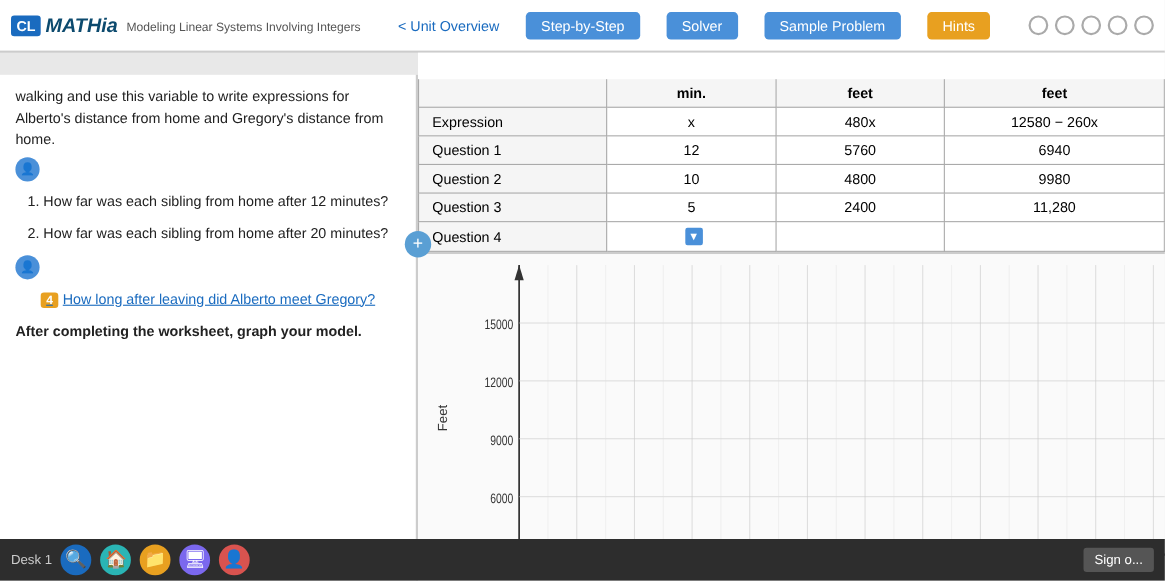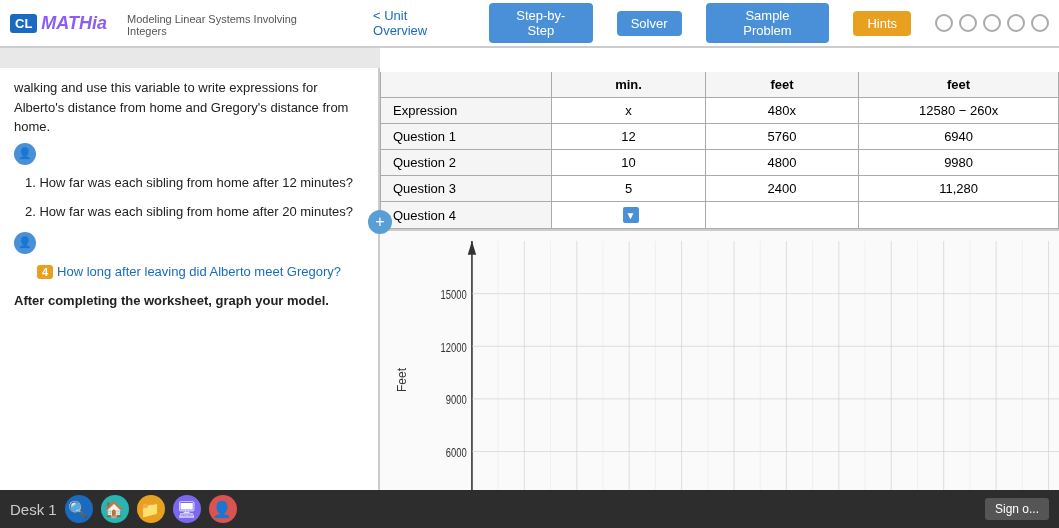--- a/index.html
+++ b/index.html
@@ -30,29 +30,29 @@
     .brand-cl {
       background: #1a6bbf;
       color: white;
       font-weight: bold;
       font-size: 13px;
       padding: 2px 5px;
       border-radius: 3px;
       margin-right: 4px;
     }
     .brand-name {
-      color: #8b5cf6;
+      color: #0c4a6e;
       font-size: 18px;
       font-weight: bold;
       font-style: italic;
     }
     .brand-subtitle {
       color: #555;
       font-size: 11px;
-      margin-left: 20px;
+      margin-left: 8px;
       margin-top: 4px;
     }
 
     .nav-link {
       color: #1a6bbf;
       font-size: 13px;
       cursor: pointer;
       text-decoration: none;
     }
     .nav-btn {
@@ -123,20 +123,21 @@
     }
     .question-item {
       font-size: 13px;
       color: #222;
       margin-bottom: 10px;
       line-height: 1.5;
       text-align: center;
     }
     .highlighted-question {
       color: #1a6bbf;
+      text-decoration: underline;
       font-size: 13px;
       margin-bottom: 6px;
       cursor: pointer;
     }
     .highlighted-question .q-badge {
       background: #e8a020;
       color: white;
       border-radius: 3px;
       padding: 1px 5px;
       font-size: 11px;
@@ -276,21 +277,21 @@
       height: 38px;
       background: #2d2d2d;
       display: flex;
       align-items: center;
       padding: 0 10px;
       gap: 8px;
       z-index: 20;
     }
     .taskbar-text {
       color: #ccc;
-      font-size: 15px;
+      font-size: 12px;
     }
     .taskbar-icon {
       width: 28px;
       height: 28px;
       border-radius: 50%;
       display: flex;
       align-items: center;
       justify-content: center;
       font-size: 16px;
       cursor: pointer;

